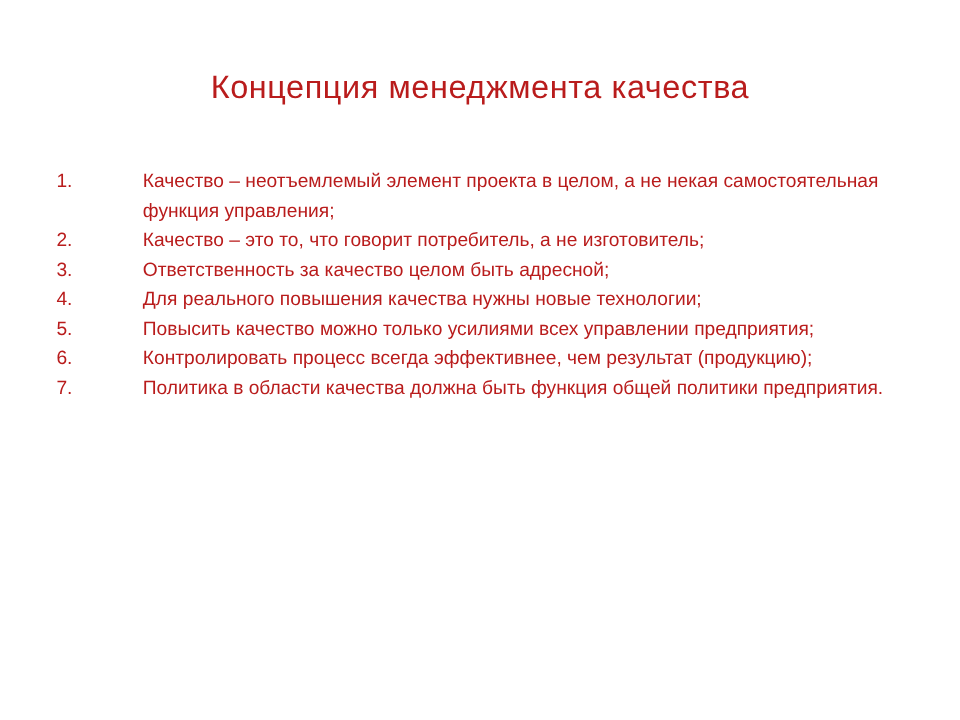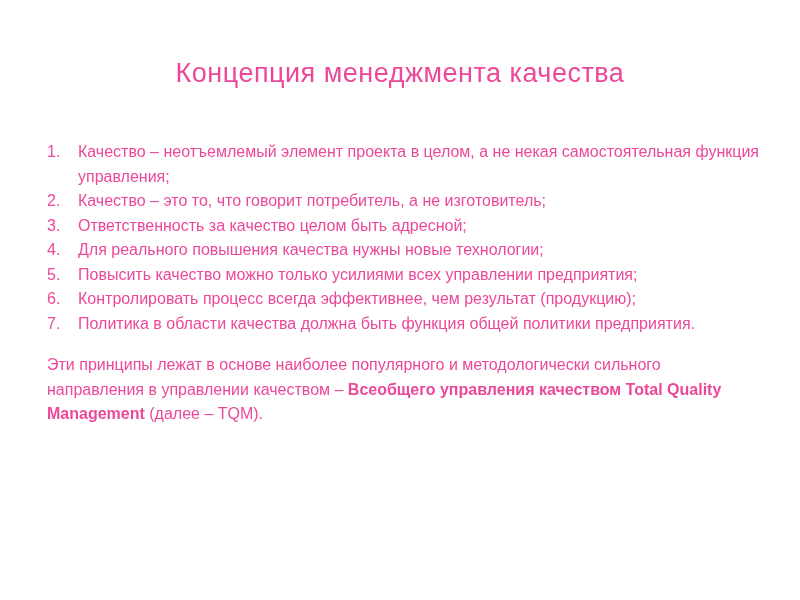--- a/index.html
+++ b/index.html
@@ -5,21 +5,21 @@
   html, body {
     margin: 0;
     padding: 0;
     background: #ffffff;
   }
   .slide {
     position: relative;
     width: 800px;
     height: 600px;
     background: #ffffff;
-    color: #ec4899;
+    color: #b91c1c;
     font-family: "Liberation Sans", sans-serif;
     overflow: hidden;
   }
   .slide-title {
     position: absolute;
     top: 58px;
     left: 0;
     width: 800px;
     text-align: center;
     font-size: 27px;
@@ -44,20 +44,21 @@
   }
   .principle-row {
     display: flex;
     align-items: flex-start;
   }
   .principle-num {
     flex: 0 0 31px;
   }
   .principle-text {
     flex: 1 1 auto;
+    margin-left: 41px;
   }
   .conclusion {
     margin: 17px 0 0 0;
   }
   .conclusion b {
     font-weight: 700;
   }
 </style>
 </head>
 <body>
@@ -93,16 +94,15 @@
       <li class="principle-row">
         <span class="principle-num">6.</span>
         <span class="principle-text">Контролировать процесс всегда эффективнее, чем результат (продукцию);</span>
       </li>
       <li class="principle-row">
         <span class="principle-num">7.</span>
         <span class="principle-text">Политика в области качества должна быть функция общей политики предприятия.</span>
       </li>
     </ol>
 
-    <p class="conclusion"><span>Эти принципы лежат в основе наиболее популярного и методологически сильного направления в управлении качеством – </span><b>Всеобщего управления качеством Total Quality Management</b><span> (далее – TQM).</span></p>
 
   </div>
 </div>
 
 </body></html>

